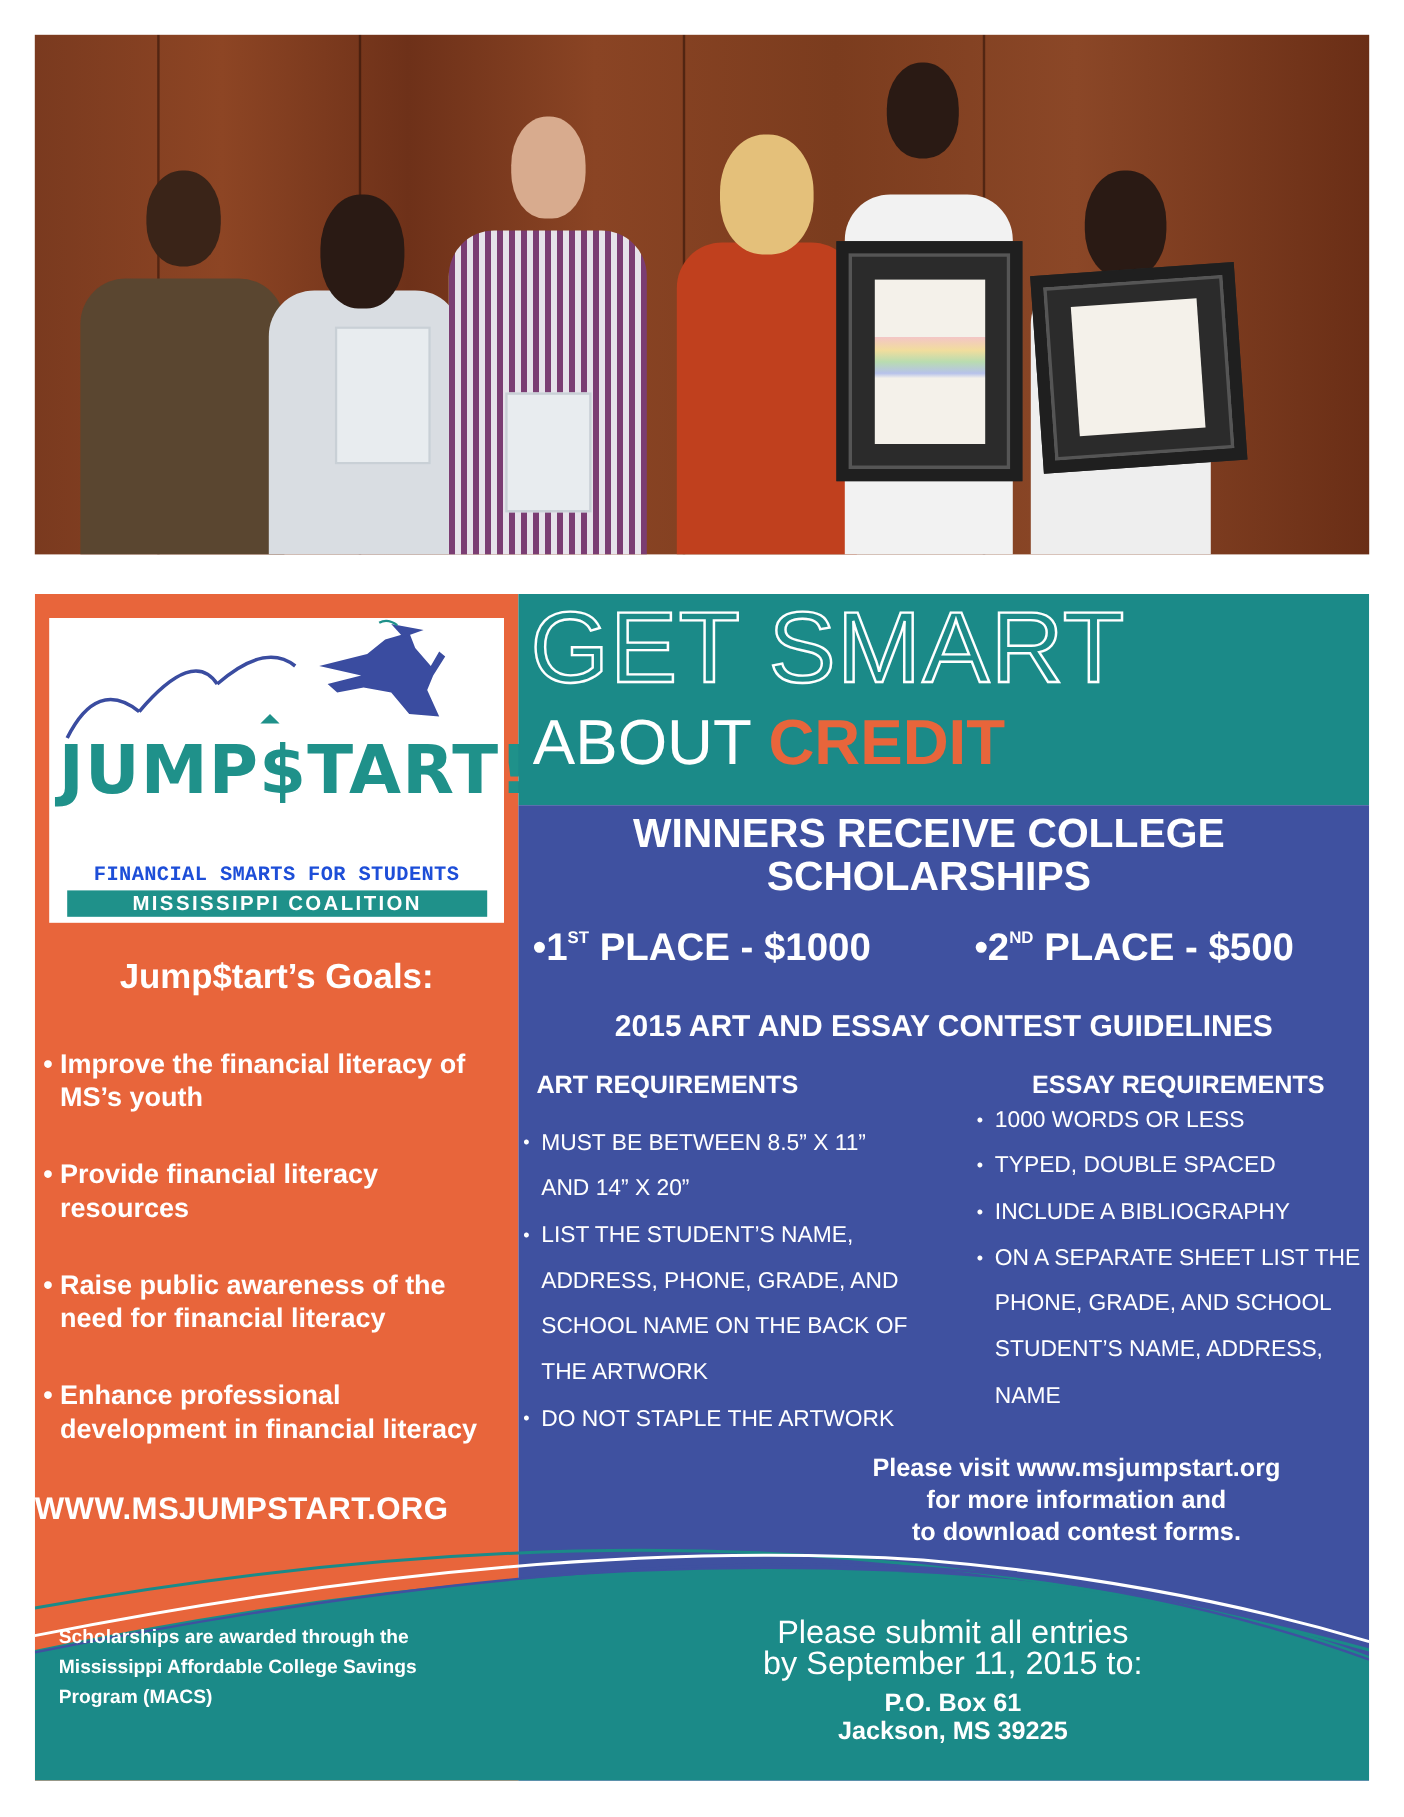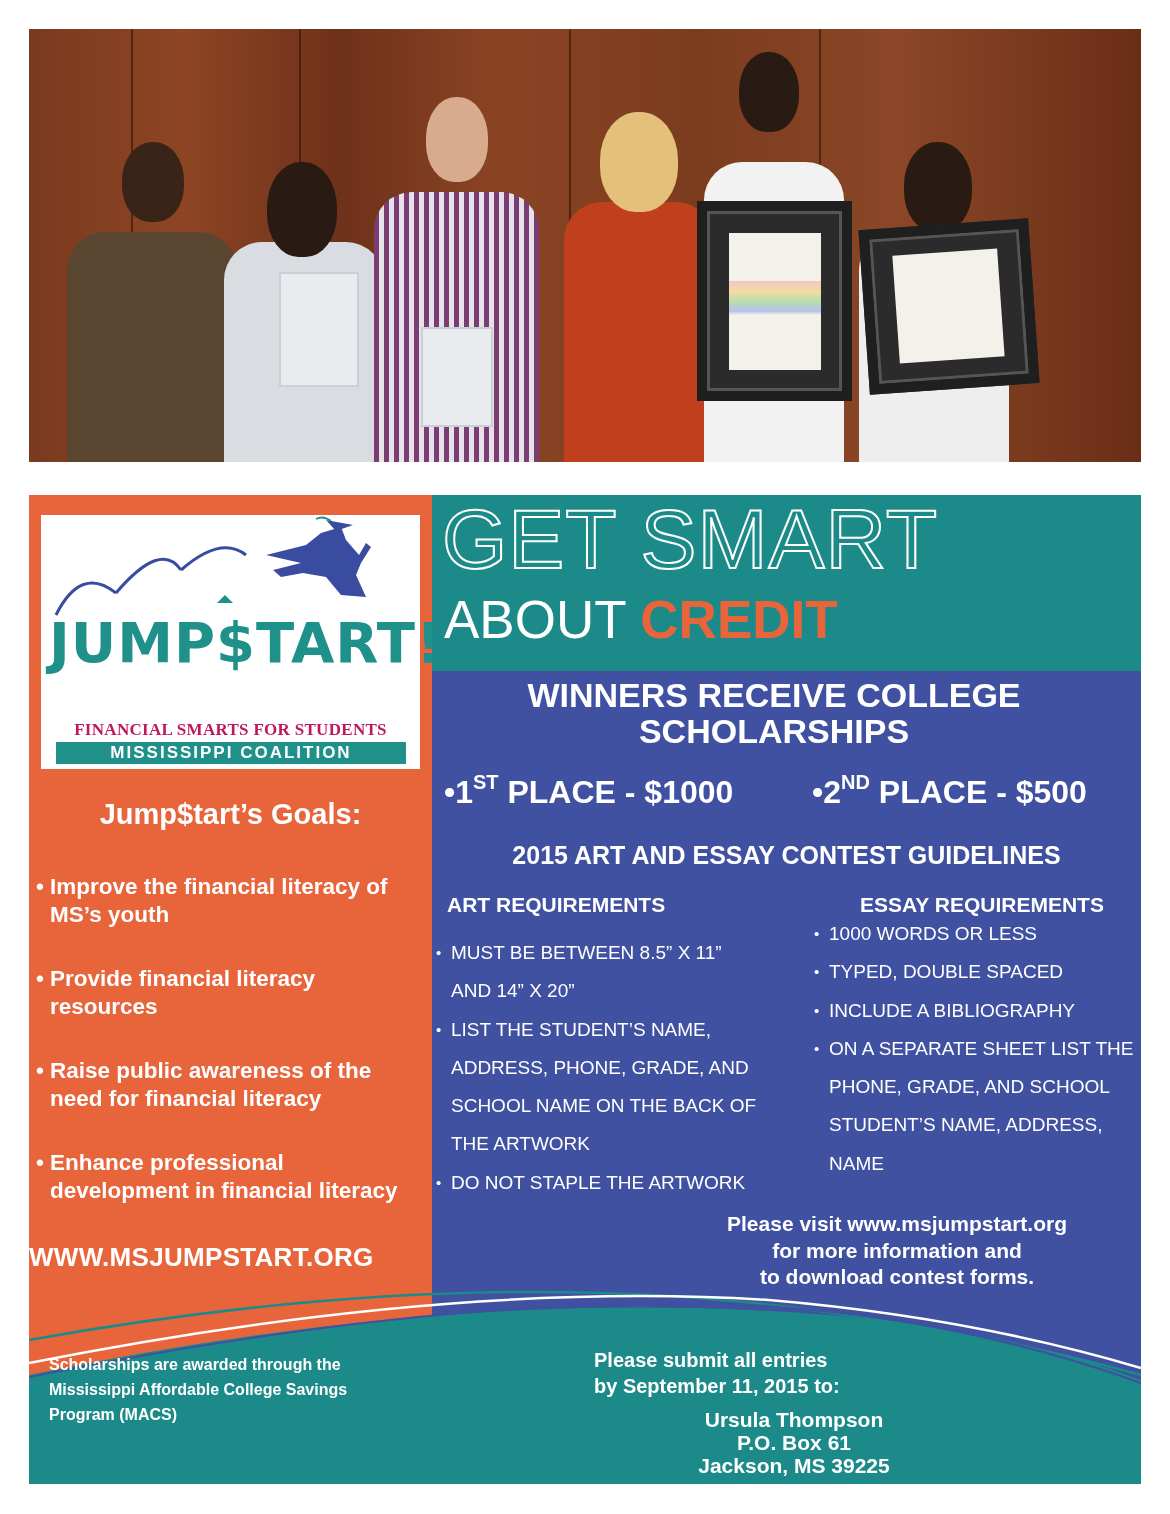--- a/index.html
+++ b/index.html
@@ -32,21 +32,21 @@
     color: #2a7f7c;
   }
   .logo-arcs { position: absolute; left: 0; top: 0; width: 379px; height: 254px; }
   .logo-word {
     position: absolute; left: 8px; top: 100px; width: 365px; text-align: center;
     font-family: "DejaVu Sans", sans-serif; font-weight: bold; font-size: 56px; letter-spacing: 1px;
     color: #1f918a; line-height: 1;
   }
   .logo-tagline {
     position: absolute; left: 0; top: 205px; width: 379px; text-align: center;
-    font-family: Liberation Serif, serif; font-weight: bold; font-size: 17px; color: #be185d; letter-spacing: 0.3px;
+    font-family: Liberation Mono, monospace; font-weight: bold; font-size: 17px; color: #1d4ed8; letter-spacing: 0.3px;
   }
   .logo-coalition {
     position: absolute; left: 15px; top: 227px; width: 350px; height: 22px; background: #1f918a;
     color: #fff; text-align: center; font-weight: bold; font-size: 17px; line-height: 22px; letter-spacing: 2px;
   }
 
   .goals-title {
     position: absolute; left: 0; top: 303px; width: 403px; text-align: center;
     font-weight: bold; font-size: 29px; color: #fff;
   }
@@ -71,21 +71,21 @@
     color: #ffffff;
   }
   .headline-solid .credit { color: #e8653b; font-weight: bold; }
 
   .right-main { position: absolute; left: 403px; top: 176px; width: 709px; height: 813px; background: #3f51a0; }
   .winners {
     position: absolute; left: 0; top: 6px; width: 684px; text-align: center;
     font-weight: bold; font-size: 34px; line-height: 36px;
   }
   .prize { position: absolute; top: 100px; font-weight: bold; font-size: 32px; white-space: nowrap; }
-  .prize sup { font-size: 20px; vertical-align: 14px; }
+  .prize sup { font-size: 14px; vertical-align: 14px; }
   .prize-1 { left: 12px; }
   .prize-2 { left: 380px; }
   .guidelines-title {
     position: absolute; left: 0; top: 170px; width: 709px; text-align: center;
     font-weight: bold; font-size: 25px;
   }
   .req-title { position: absolute; top: 222px; font-weight: bold; font-size: 21px; }
   .art-title { left: 15px; }
   .essay-title { left: 428px; }
   .req-list { position: absolute; list-style: none; font-size: 19px; line-height: 38.3px; }
@@ -99,22 +99,22 @@
     font-weight: bold; font-size: 21px; line-height: 26.5px;
   }
 
   .swoosh { position: absolute; left: 0; top: 0; width: 1112px; height: 989px; pointer-events: none; }
 
   .bottom-left {
     position: absolute; left: 20px; top: 857px; width: 520px; 
     font-weight: bold; font-size: 16px; line-height: 25px;
   }
   .submit {
-    position: absolute; left: 565px; top: 852px; width: 400px; text-align: left;
-    font-weight: bold; font-size: 20px; line-height: 26px;
+    position: absolute; left: 565px; top: 852px; width: 400px; text-align: center;
+    font-weight: normal; font-size: 27px; line-height: 26px;
   }
   .address {
     position: absolute; left: 565px; top: 913px; width: 400px; text-align: center;
     font-weight: bold; font-size: 21px; line-height: 23px;
   }
 </style>
 </head>
 <body>
 
 <div class="photo">
@@ -247,17 +247,16 @@
     <div>Scholarships are awarded through the</div>
     <div>Mississippi Affordable College Savings</div>
     <div>Program (MACS)</div>
   </div>
 
   <div class="submit">
     <div>Please submit all entries</div>
     <div>by September 11, 2015 to:</div>
   </div>
   <div class="address">
-    <div>Ursula Thompson</div>
     <div>P.O. Box 61</div>
     <div>Jackson, MS 39225</div>
   </div>
 </div>
 
 </body></html>

